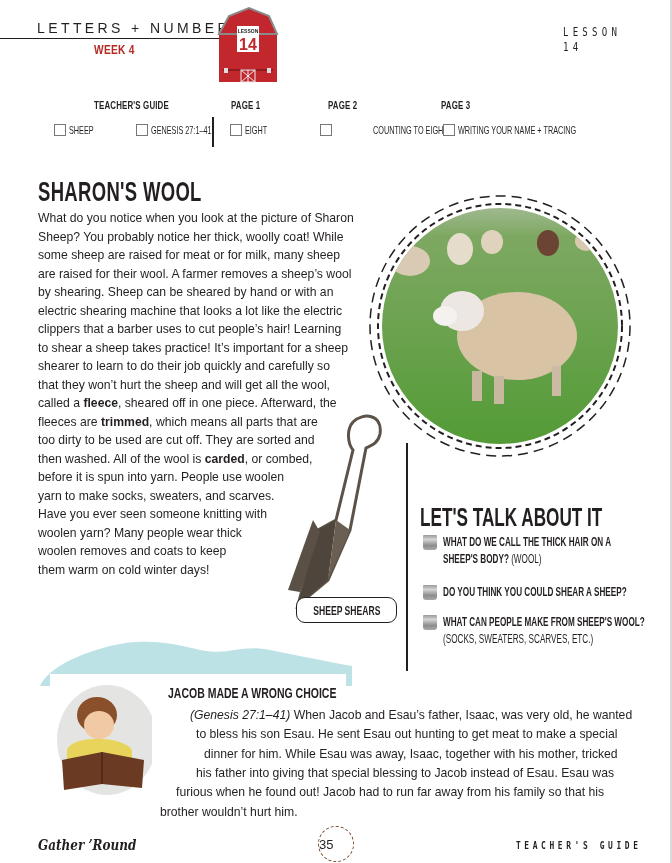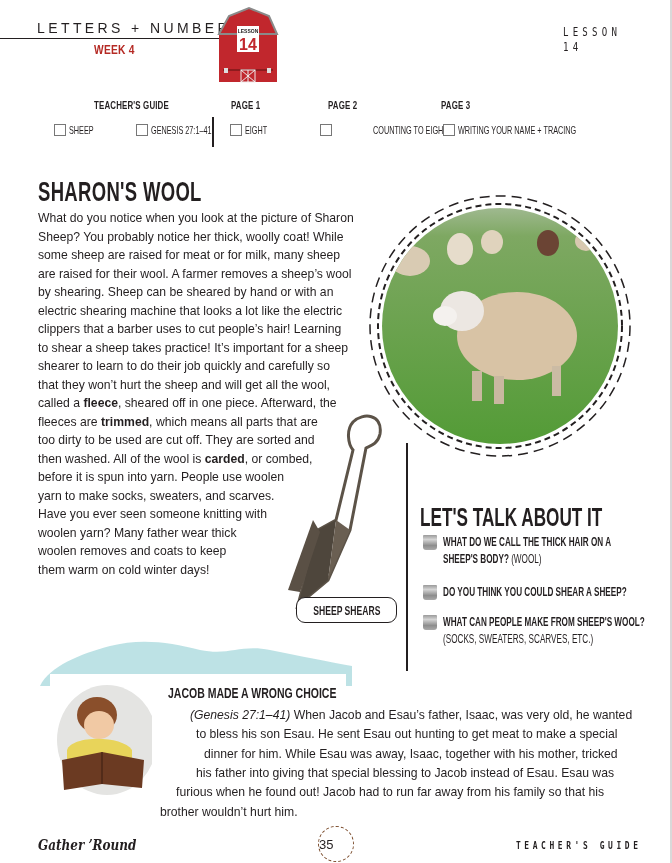--- a/index.html
+++ b/index.html
@@ -122,21 +122,21 @@
   <span class="ln">to shear a sheep takes practice! It’s important for a sheep</span>
   <span class="ln">shearer to learn to do their job quickly and carefully so</span>
   <span class="ln">that they won’t hurt the sheep and will get all the wool,</span>
   <span class="ln"><span>called a </span><b>fleece</b><span>, sheared off in one piece. Afterward, the</span></span>
   <span class="ln"><span>fleeces are </span><b>trimmed</b><span>, which means all parts that are</span></span>
   <span class="ln">too dirty to be used are cut off. They are sorted and</span>
   <span class="ln"><span>then washed. All of the wool is </span><b>carded</b><span>, or combed,</span></span>
   <span class="ln">before it is spun into yarn. People use woolen</span>
   <span class="ln">yarn to make socks, sweaters, and scarves.</span>
   <span class="ln">Have you ever seen someone knitting with</span>
-  <span class="ln">woolen yarn? Many father wear thick</span>
+  <span class="ln">woolen yarn? Many people wear thick</span>
   <span class="ln">woolen removes and coats to keep</span>
   <span class="ln">them warm on cold winter days!</span>
 </div>
 
 <svg class="wreath" viewBox="0 0 290 278">
   <defs>
     <clipPath id="circ">
         <circle cx="148" cy="140" r="118"></circle>
       </clipPath>
     <linearGradient id="grass" x1="0" y1="0" x2="0" y2="1">

